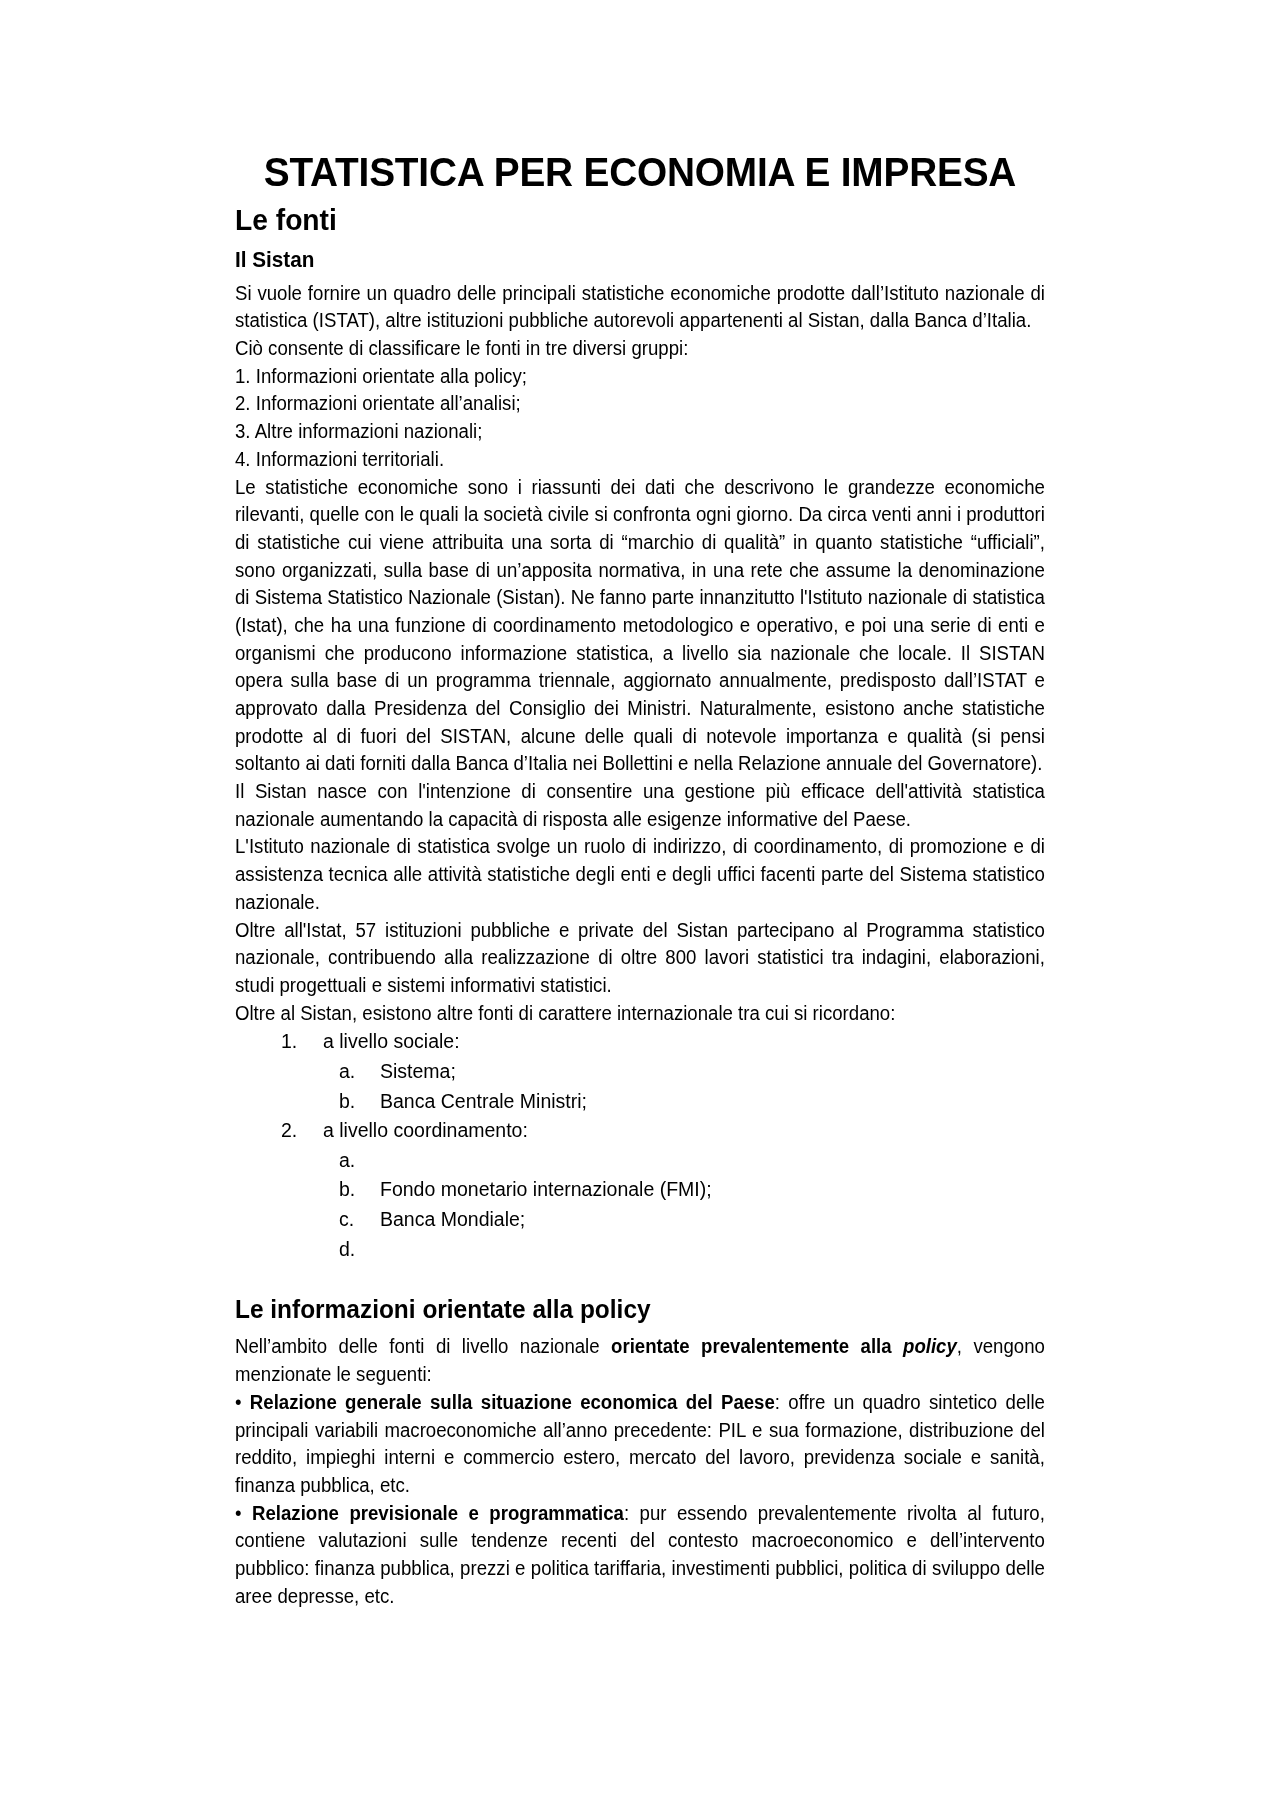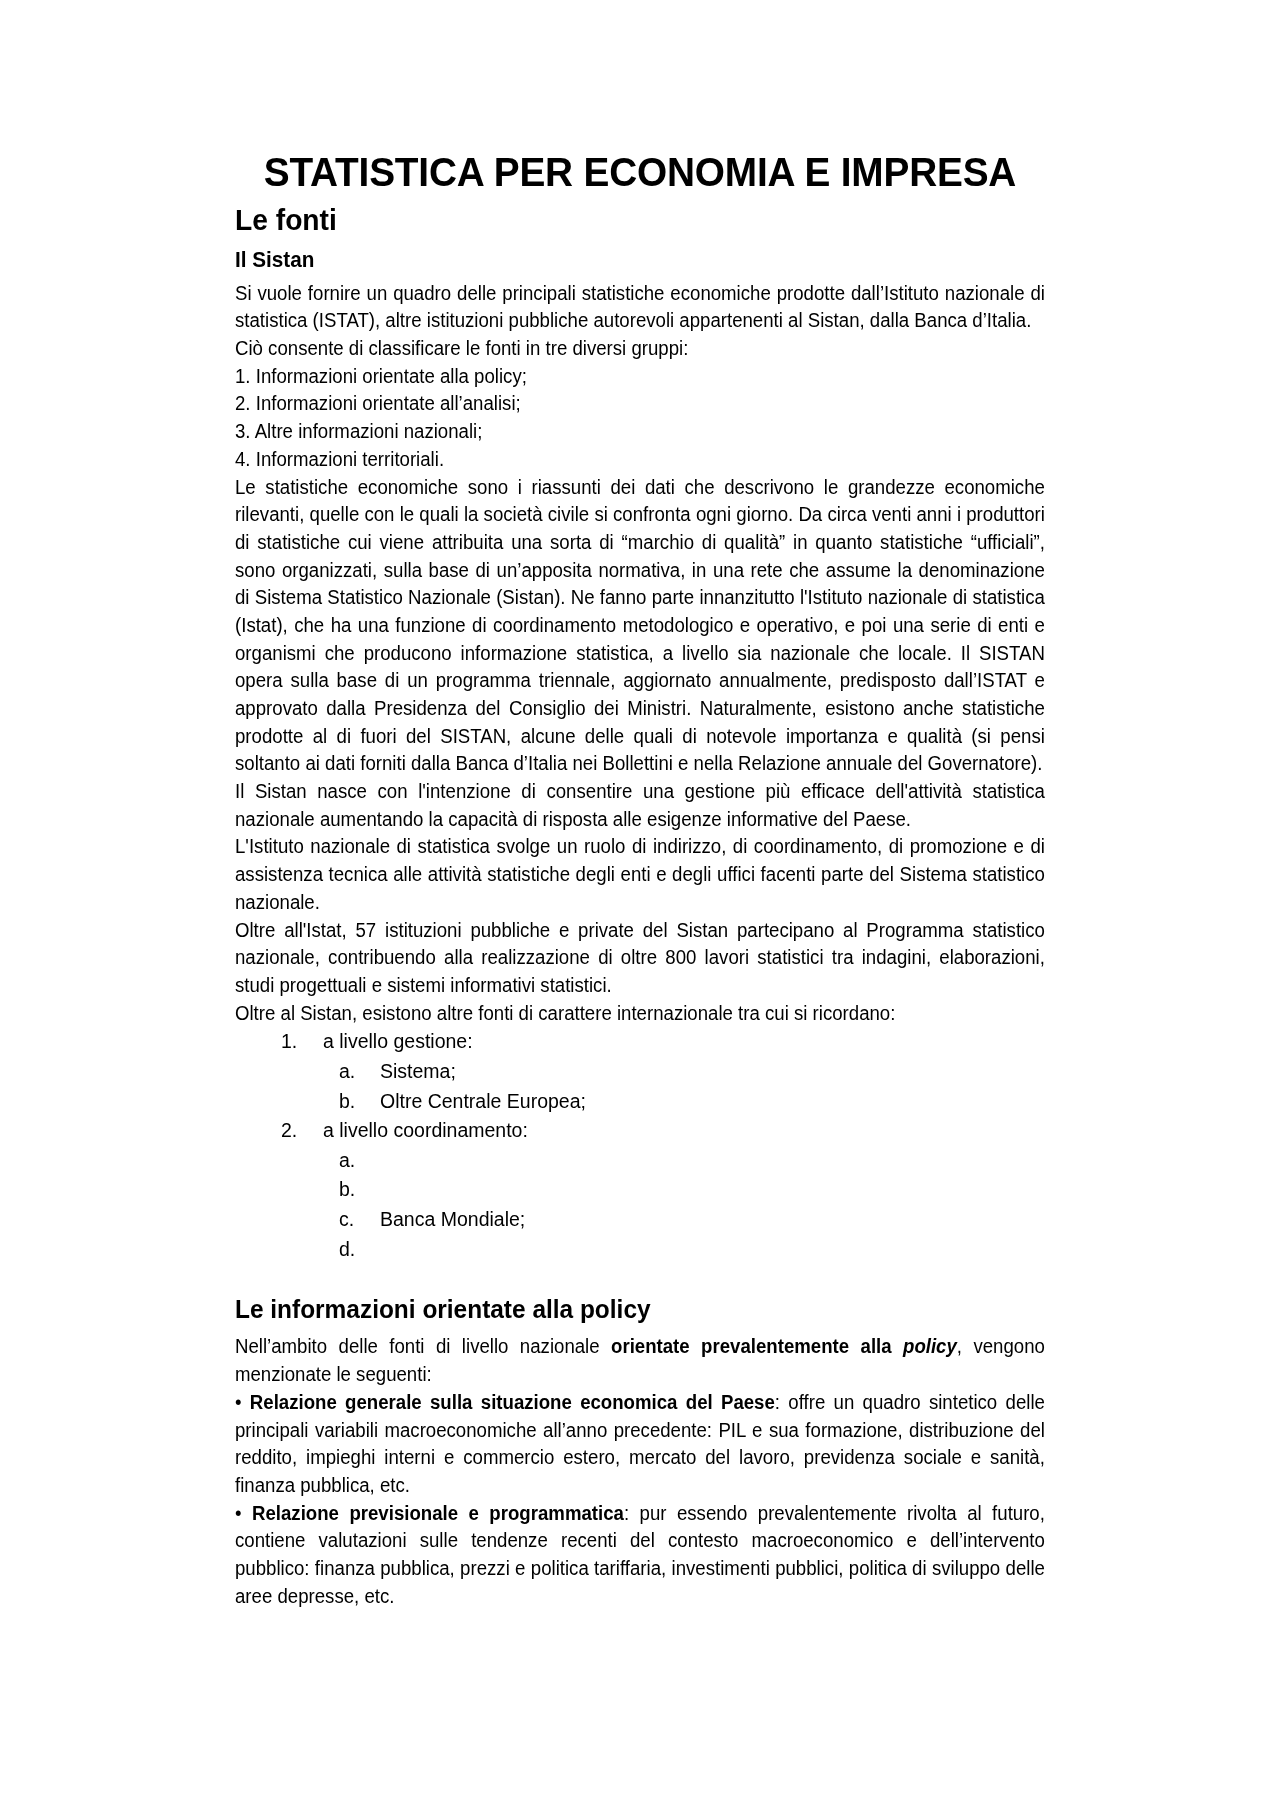--- a/index.html
+++ b/index.html
@@ -136,43 +136,44 @@
   <p class="body">L'Istituto nazionale di statistica svolge un ruolo di indirizzo, di coordinamento, di promozione e di assistenza tecnica alle attività statistiche degli enti e degli uffici facenti parte del Sistema statistico nazionale.</p>
 
   <p class="body">Oltre all'Istat, 57 istituzioni pubbliche e private del Sistan partecipano al Programma statistico nazionale, contribuendo alla realizzazione di oltre 800 lavori statistici tra indagini, elaborazioni, studi progettuali e sistemi informativi statistici.</p>
 
   <p class="numline">Oltre al Sistan, esistono altre fonti di carattere internazionale tra cui si ricordano:</p>
 
   <ul class="outer-list">
 
     <li class="outer-item">
       <span class="marker">1.</span>
-      <span>a livello gestione:</span>
+      <span>a livello sociale:</span>
     </li>
     <ul class="inner-list">
       <li class="inner-item">
         <span class="marker">a.</span>
         <span>Sistema;</span>
       </li>
       <li class="inner-item">
         <span class="marker">b.</span>
-        <span>Oltre Centrale Europea;</span>
+        <span>Banca Centrale Ministri;</span>
       </li>
     </ul>
 
     <li class="outer-item">
       <span class="marker">2.</span>
       <span>a livello coordinamento:</span>
     </li>
     <ul class="inner-list">
       <li class="inner-item">
         <span class="marker">a.</span>
       </li>
       <li class="inner-item">
         <span class="marker">b.</span>
+        <span>Fondo monetario internazionale (FMI);</span>
       </li>
       <li class="inner-item">
         <span class="marker">c.</span>
         <span>Banca Mondiale;</span>
       </li>
       <li class="inner-item">
         <span class="marker">d.</span>
       </li>
     </ul>
 

